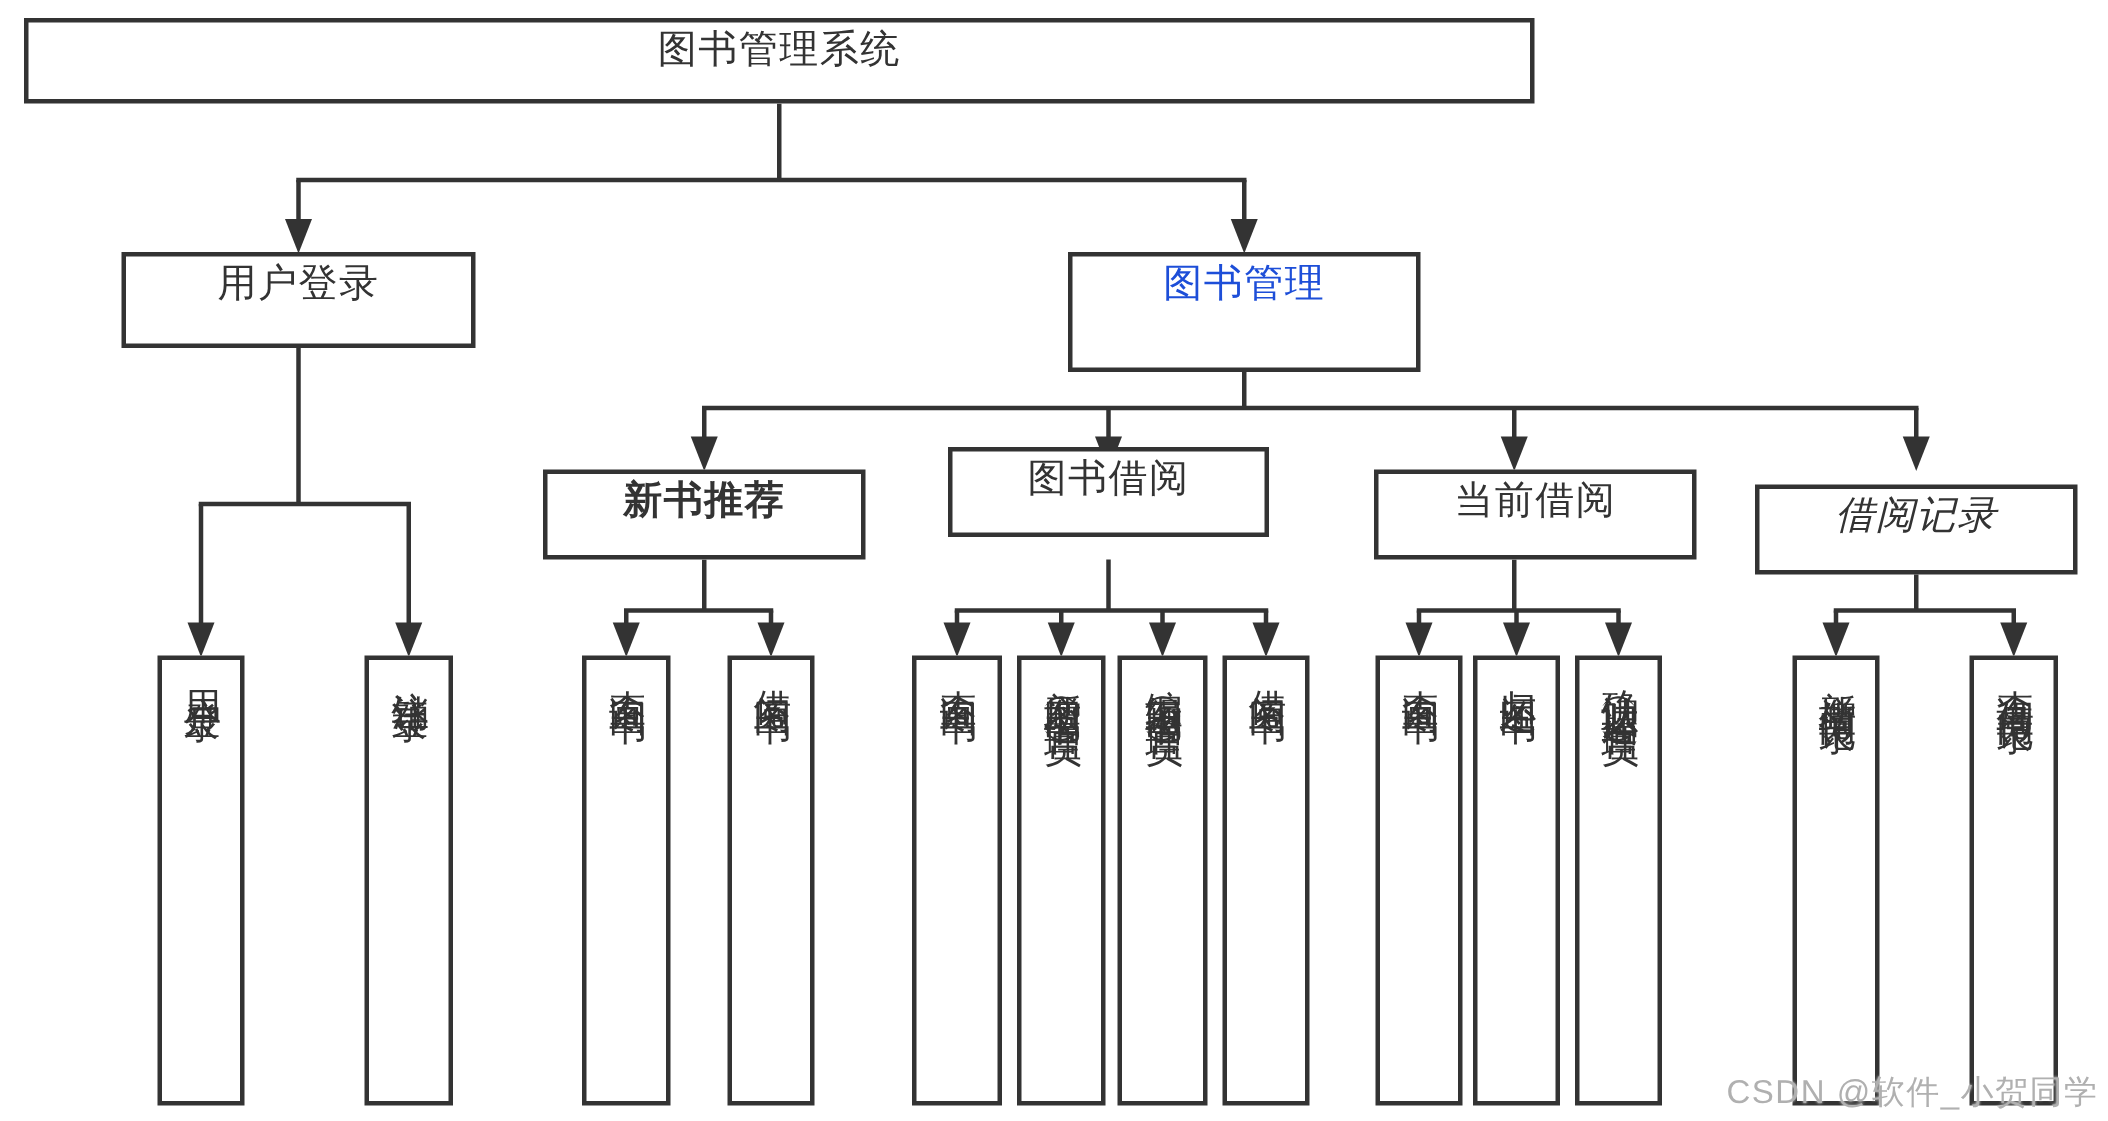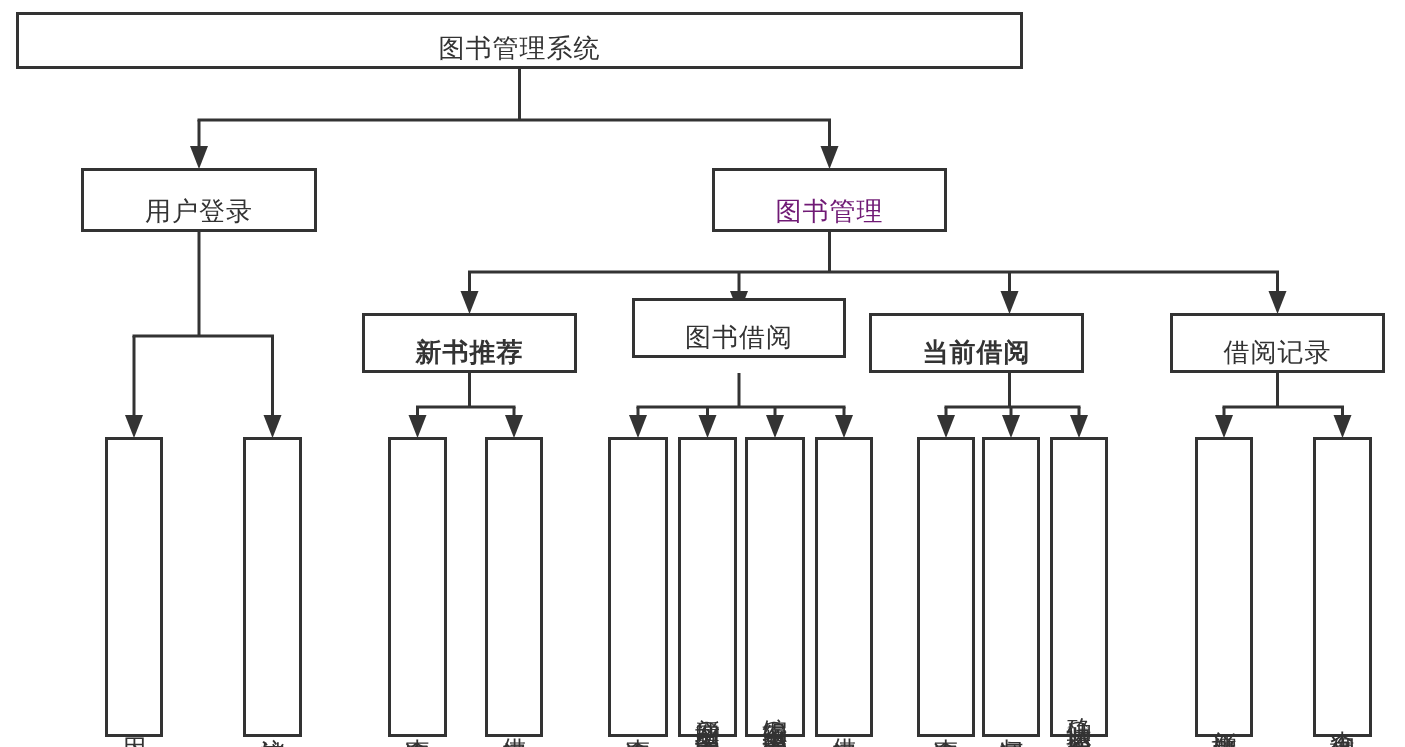--- a/index.html
+++ b/index.html
@@ -22,21 +22,21 @@
     width: 1405px;
     height: 747px;
     pointer-events: none;
   }
   .node {
     position: absolute;
     box-sizing: border-box;
     background: #ffffff;
     border: 3px solid #14b8a6;
     display: flex;
-    align-items: flex-end;
+    align-items: flex-start;
     justify-content: center;
     color: #333333;
   }
   .node.h span {
     font-size: 26px;
     letter-spacing: 1px;
     white-space: nowrap;
   }
   .node.v span {
     writing-mode: vertical-rl;
@@ -115,33 +115,33 @@
       <line x1="1342.5" y1="407" x2="1342.5" y2="419" stroke="#333333" stroke-width="3"></line>
       <polygon points="1333.5,415 1351.5,415 1342.5,438" fill="#333333"></polygon>
     </svg>
   <div id="nodes">
       <div class="node h" style="left: 16px; top: 12px; width: 1007px; height: 57px; border-color: rgb(51, 51, 51); color: rgb(51, 51, 51);">
         <span>图书管理系统</span>
       </div>
       <div class="node h" style="left: 81px; top: 168px; width: 236px; height: 64px; border-color: rgb(51, 51, 51); color: rgb(51, 51, 51);">
         <span>用户登录</span>
       </div>
-      <div class="node h" style="left: 712px; top: 168px; width: 235px; height: 64px; border-color: rgb(51, 51, 51); color: #701a75;">
+      <div class="node h" style="left: 712px; top: 168px; width: 235px; height: 80px; border-color: rgb(51, 51, 51); color: #1d4ed8;">
         <span>图书管理</span>
       </div>
       <div class="node h" style="left: 362px; top: 313px; width: 215px; height: 60px; border-color: rgb(51, 51, 51); color: rgb(51, 51, 51); font-weight: bold;">
         <span>新书推荐</span>
       </div>
       <div class="node h" style="left: 632px; top: 298px; width: 214px; height: 60px; border-color: rgb(51, 51, 51); color: rgb(51, 51, 51);">
         <span>图书借阅</span>
       </div>
-      <div class="node h" style="left: 869px; top: 313px; width: 215px; height: 60px; border-color: rgb(51, 51, 51); color: rgb(51, 51, 51); font-weight: bold;">
+      <div class="node h" style="left: 916px; top: 313px; width: 215px; height: 60px; border-color: rgb(51, 51, 51); color: rgb(51, 51, 51);">
         <span>当前借阅</span>
       </div>
-      <div class="node h" style="left: 1170px; top: 313px; width: 215px; height: 60px; border-color: rgb(51, 51, 51); color: rgb(51, 51, 51);">
+      <div class="node h" style="left: 1170px; top: 323px; width: 215px; height: 60px; border-color: rgb(51, 51, 51); color: rgb(51, 51, 51); font-style: italic;">
         <span>借阅记录</span>
       </div>
       <div class="node v" style="left: 105px; top: 437px; width: 58px; height: 300px; border-color: rgb(51, 51, 51); color: rgb(51, 51, 51);">
         <span>用户登录</span>
       </div>
       <div class="node v" style="left: 243px; top: 437px; width: 59px; height: 300px; border-color: rgb(51, 51, 51); color: rgb(51, 51, 51);">
         <span>注销登录</span>
       </div>
       <div class="node v" style="left: 388px; top: 437px; width: 59px; height: 300px; border-color: rgb(51, 51, 51); color: rgb(51, 51, 51);">
         <span>查询图书</span>
@@ -170,13 +170,14 @@
       <div class="node v" style="left: 1050px; top: 437px; width: 58px; height: 300px; border-color: rgb(51, 51, 51); color: rgb(51, 51, 51);">
         <span>确认归还（管理员）</span>
       </div>
       <div class="node v" style="left: 1195px; top: 437px; width: 58px; height: 300px; border-color: rgb(51, 51, 51); color: rgb(51, 51, 51);">
         <span>新增借阅记录</span>
       </div>
       <div class="node v" style="left: 1313px; top: 437px; width: 59px; height: 300px; border-color: rgb(51, 51, 51); color: rgb(51, 51, 51);">
         <span>查询借阅记录</span>
       </div>
     </div>
+  <div id="watermark" style="color: rgb(176, 176, 176);">CSDN @软件_小贺同学</div>
 </div>
 
 </body></html>

